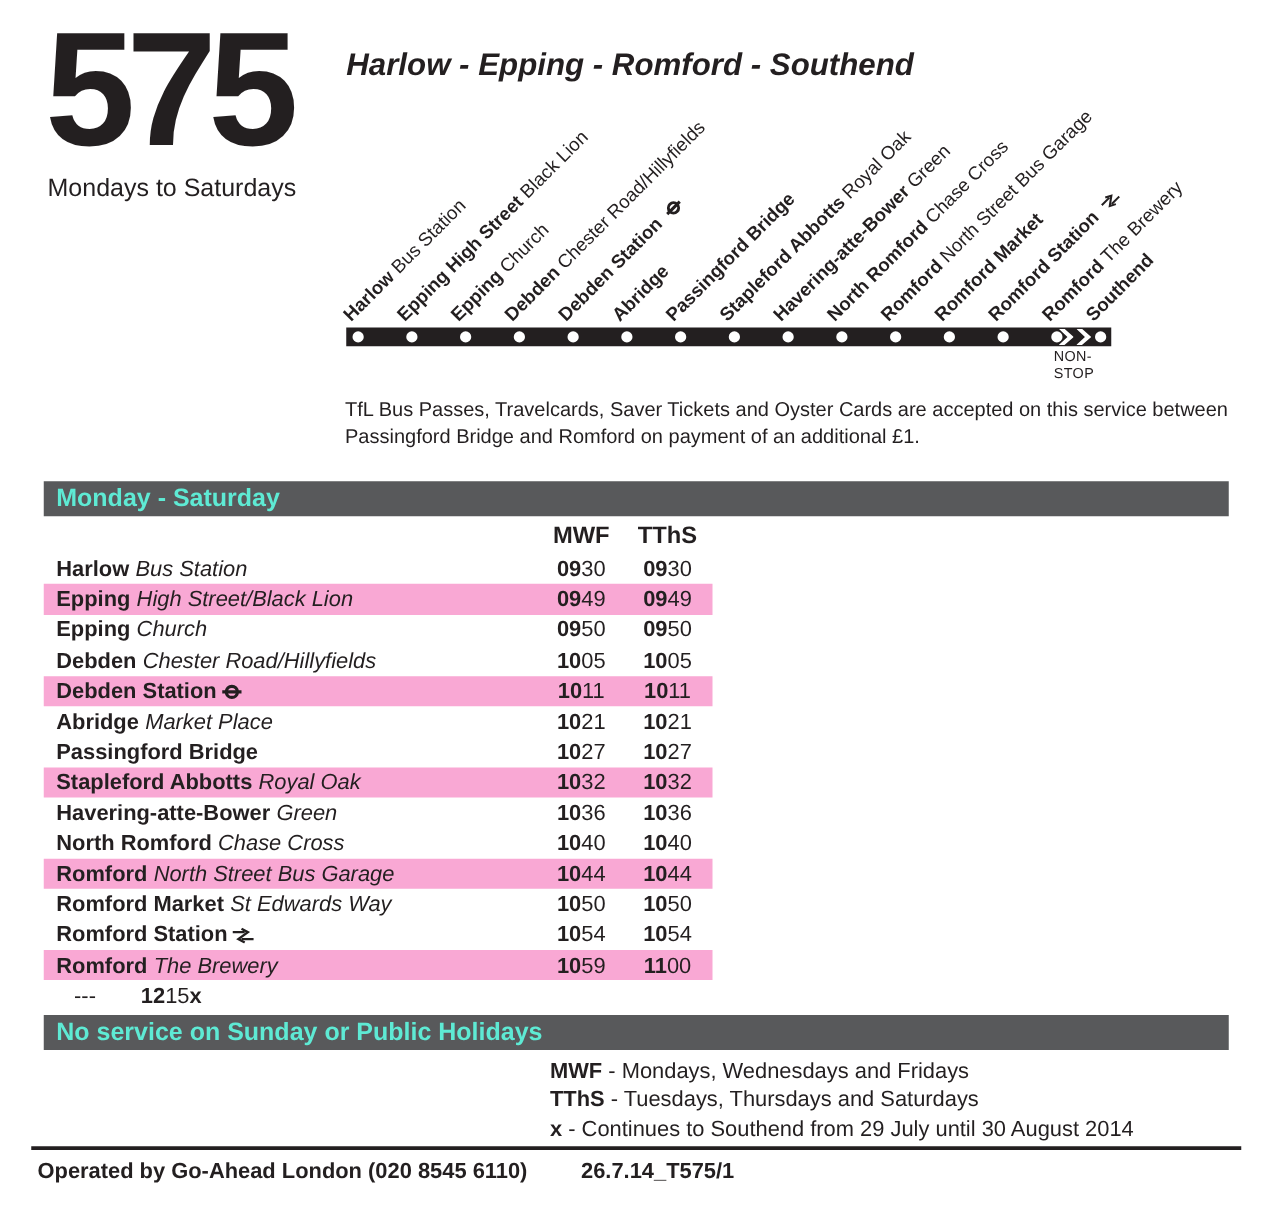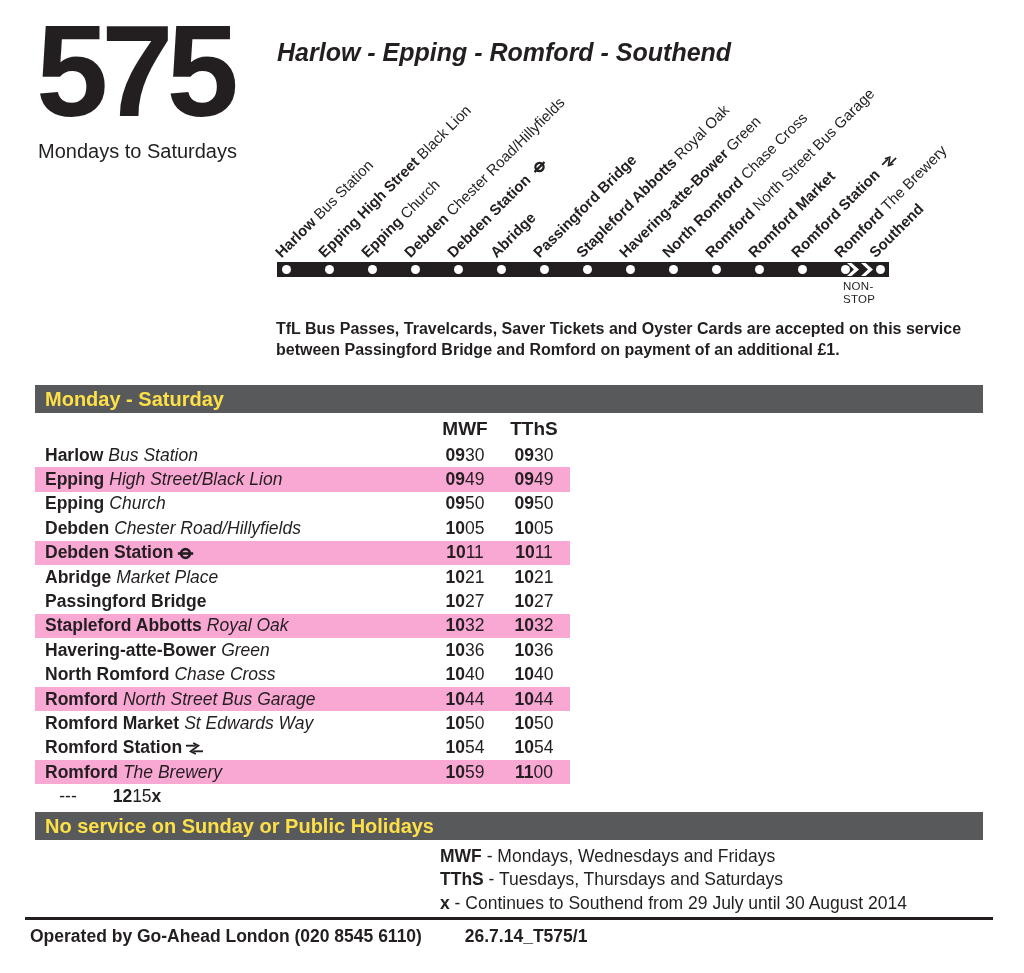--- a/index.html
+++ b/index.html
@@ -28,25 +28,25 @@
   }
   .stop-label b { font-weight:700; }
   .stop-label .rest { font-weight:400; }
   .non-stop { position:absolute; left:566px; top:222px; font-size:11.5px; line-height:13px;
     letter-spacing:0.3px; white-space:pre-line; font-weight:400; }
 
   .icon-svg { vertical-align:-2px; margin-left:4px; }
 
   
   .fare-note { position:absolute; left:276px; top:318px; width:724px; font-size:16px;
-    font-weight:700; line-height:1.32; }
+    font-weight:400; line-height:1.32; }
 
   
   .section-bar { position:absolute; left:35px; width:948px; height:28px; background:#58595b;
-    color:#fde047; font-size:20px; font-weight:700; line-height:28px; padding-left:10px; }
+    color:#5eead4; font-size:20px; font-weight:700; line-height:28px; padding-left:10px; }
   .bar-monday { top:385px; }
   .bar-sunday { top:812px; }
 
   .col-headers { position:absolute; left:35px; top:416px; width:535px; height:26px;
     display:flex; align-items:center; font-weight:700; font-size:19px; }
   .col-headers .spacer { flex:1; }
   .colcell-1 { width:66px; text-align:center; }
   .colcell-2 { width:72px; text-align:center; }
 
   .table-rows { position:absolute; left:35px; top:443px; width:535px; }

